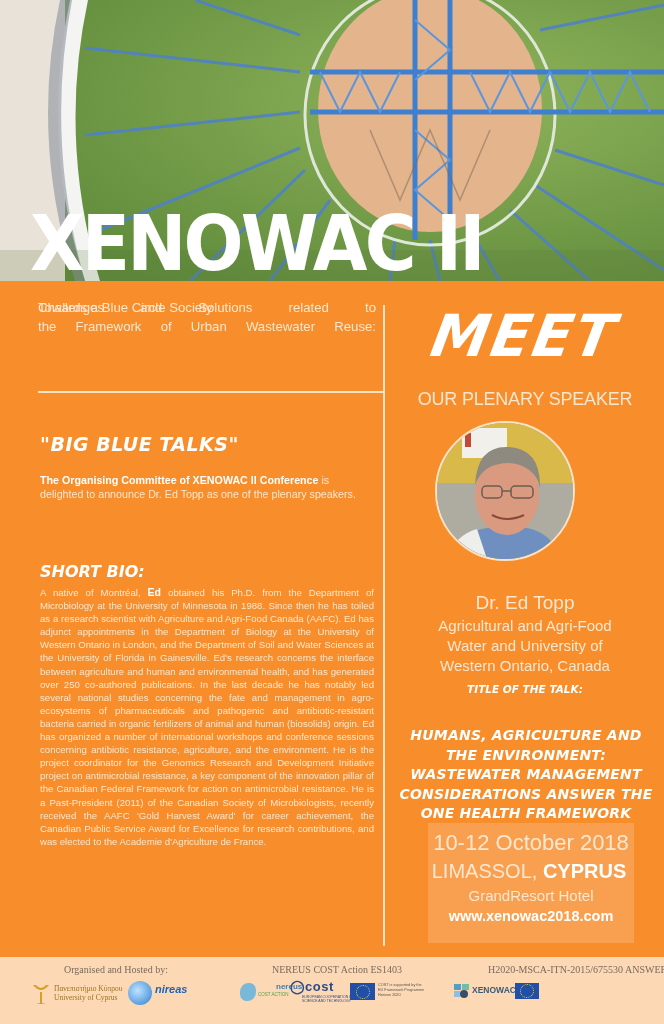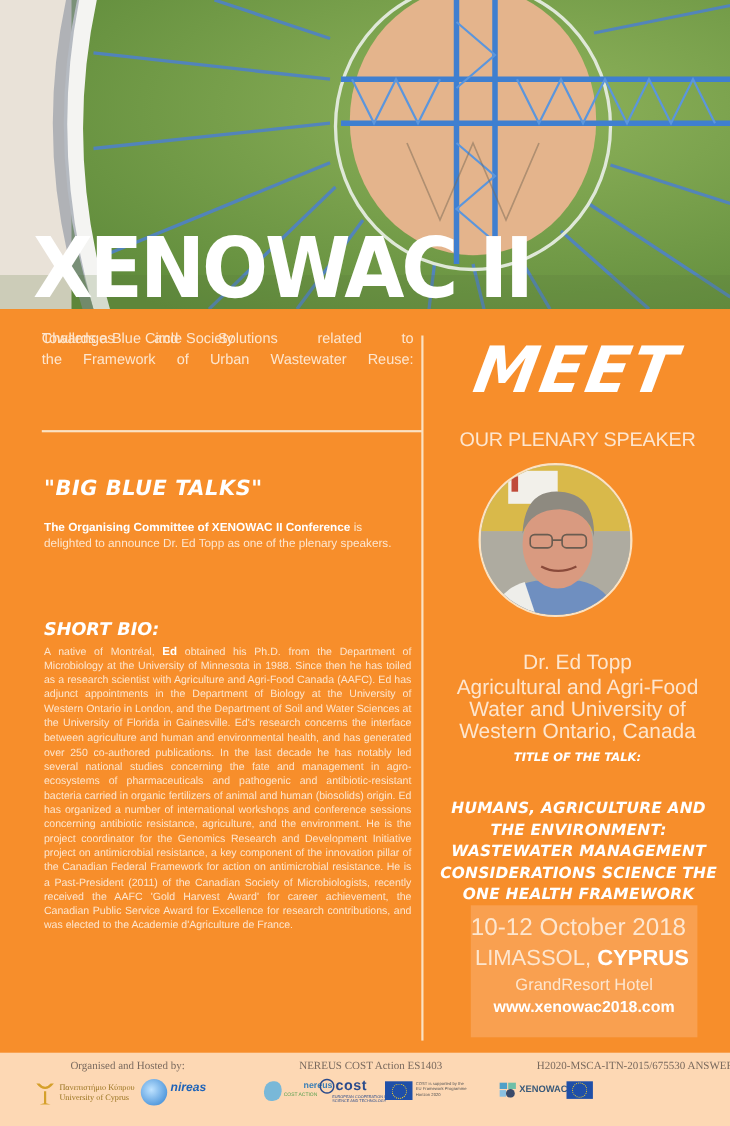--- a/index.html
+++ b/index.html
@@ -25,26 +25,26 @@
 
   .sbio { position:absolute; left:40px; top:562px; font-size:16px; }
   .bio { position:absolute; left:40px; top:586px; width:334px; font-size:9.6px; line-height:13.1px; color:#fde6cf; text-align:justify; }
   .bio b { color:#fff; font-size:10.5px; }
 
   
   .meet { position:absolute; left:432px; top:305px; font-size:58px; line-height:62px; letter-spacing:2px; transform:skewX(-10deg); }
   .plen { position:absolute; left:398px; top:389px; width:254px; text-align:center; font-size:18px; color:#fde6cf; letter-spacing:-0.2px; }
   .photo { position:absolute; left:435px; top:421px; width:136px; height:136px; border-radius:50%; border:2px solid #fbe2c2; overflow:hidden; background:#cfc8b4; }
   .name { position:absolute; left:398px; top:592px; width:254px; text-align:center; font-size:19px; color:#fde6cf; }
-  .aff { position:absolute; left:398px; top:616px; width:254px; text-align:center; font-size:19px; line-height:20px; color:#fde6cf; }
+  .aff { position:absolute; left:398px; top:616px; width:254px; text-align:center; font-size:15px; line-height:20px; color:#fde6cf; }
   .ttl-lbl { position:absolute; left:398px; top:683px; width:254px; text-align:center; font-size:10.5px; }
   .ttl { position:absolute; left:398px; top:698px; width:256px; text-align:center; font-size:14px; line-height:19.5px; letter-spacing:0.2px;margin-top:28px; }
 
   .datebox { position:absolute; left:428px; top:823px; width:206px; height:120px; background:#f9a050; }
-  .d1 { position:absolute; left:428px; top:830px; width:206px; font-size:22px; color:#fde6cf; white-space:nowrap; }
+  .d1 { position:absolute; left:428px; top:830px; width:206px; text-align:center; font-size:22px; color:#fde6cf; white-space:nowrap; }
   .d2 { position:absolute; left:428px; top:860px; width:202px; text-align:center; font-size:20px; color:#fde6cf; }
   .d2 b { color:#fff; }
   .d3 { position:absolute; left:428px; top:887px; width:206px; text-align:center; font-size:15px; color:#fde6cf; }
   .d4 { position:absolute; left:428px; top:908px; width:206px; text-align:center; font-size:14.5px; font-weight:bold; color:#ffffff; }
 
   
   .footer { position:absolute; left:0; top:957px; width:664px; height:67px; background:#fdd8b4; }
   .f-lbl { position:absolute; top:964px; font-family:"Liberation Serif", serif; font-size:10px; color:#7a6a5e; white-space:nowrap;margin-left:40px; }
   .logo { position:absolute; }
   .ucy-txt { position:absolute; left:54px; top:984px; font-family:"Liberation Serif", serif; font-size:7.5px; line-height:9px; color:#9a7420; }
@@ -145,21 +145,21 @@
   <div>Agricultural and Agri-Food</div>
   <div>Water and University of</div>
   <div>Western Ontario, Canada</div>
 </div>
 
 <div class="brush ttl-lbl">TITLE OF THE TALK:</div>
 <div class="brush ttl">
   <div>HUMANS, AGRICULTURE AND</div>
   <div>THE ENVIRONMENT:</div>
   <div>WASTEWATER MANAGEMENT</div>
-  <div>CONSIDERATIONS SCIENCE THE</div>
+  <div>CONSIDERATIONS ANSWER THE</div>
   <div>ONE HEALTH FRAMEWORK</div>
 </div>
 
 <div class="datebox"></div>
 <div class="d1">10-12 October 2018</div>
 <div class="d2"><span>LIMASSOL, </span><b>CYPRUS</b></div>
 <div class="d3">GrandResort Hotel</div>
 <div class="d4">www.xenowac2018.com</div>
 
 <div class="footer"></div>

